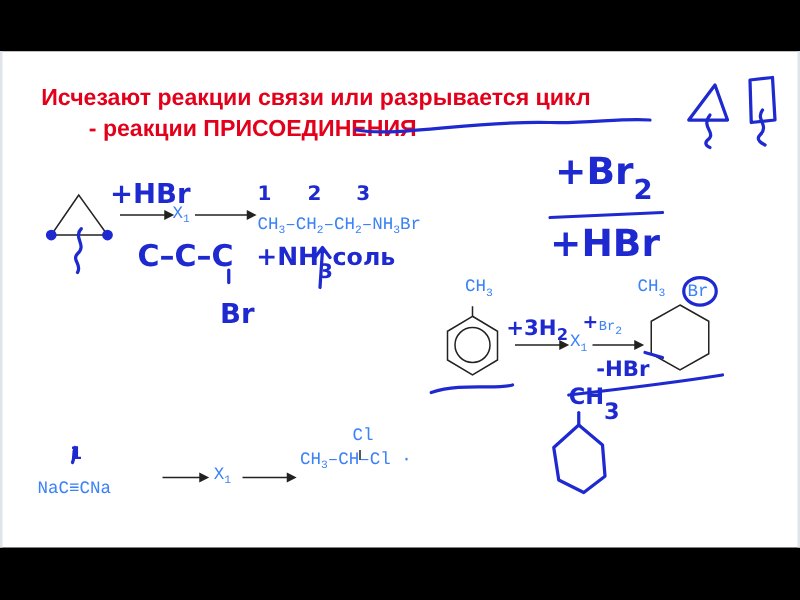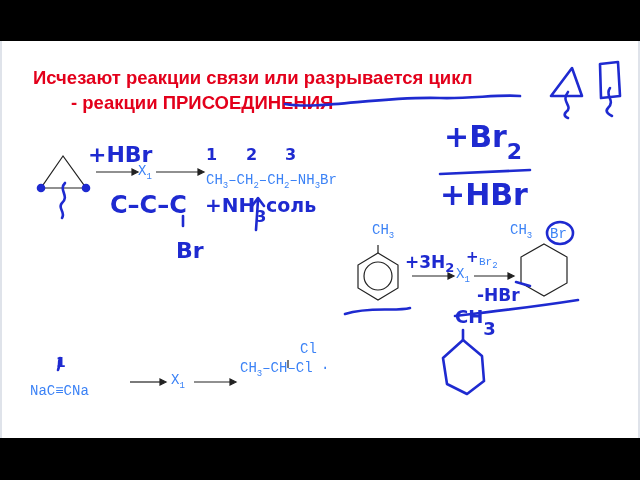--- a/index.html
+++ b/index.html
@@ -23,21 +23,21 @@
 <div class="chem" style="left:206px;top:172px;"><span>CH</span><sub>3</sub><span>–CH</span><sub>2</sub><span>–CH</span><sub>2</sub><span>–NH</span><sub>3</sub><span>Br</span></div>
 
 <div class="chem" style="left:372px;top:222px;"><span>CH</span><sub>3</sub></div>
 <div class="chem" style="left:456px;top:266px;"><span>X</span><sub>1</sub></div>
 <div class="chem" style="left:479px;top:256px;font-size:11px;"><span>Br</span><sub>2</sub></div>
 <div class="chem" style="left:510px;top:222px;"><span>CH</span><sub>3</sub></div>
 <div class="chem" style="left:550px;top:226px;">Br</div>
 
 <div class="chem" style="left:30px;top:383px;">NaC≡CNa</div>
 <div class="chem" style="left:171px;top:372px;"><span>X</span><sub>1</sub></div>
-<div class="chem" style="left:300px;top:341px;">Cl</div>
+<div class="chem" style="left:282px;top:341px;">Cl</div>
 <div class="chem" style="left:240px;top:360px;"><span>CH</span><sub>3</sub><span>–CH–Cl ·</span></div>
 
 <svg class="ink" viewBox="0 0 640 480">
 
   <g stroke="#222" stroke-width="1.2" fill="none">
     <polygon points="63,156 41,188 86,188"></polygon>
     <line x1="96" y1="172" x2="132" y2="172"></line>
     <polygon points="132,169 138,172 132,175" fill="#222"></polygon>
     <line x1="156" y1="172" x2="198" y2="172"></line>
     <polygon points="198,169 204,172 198,175" fill="#222"></polygon>

